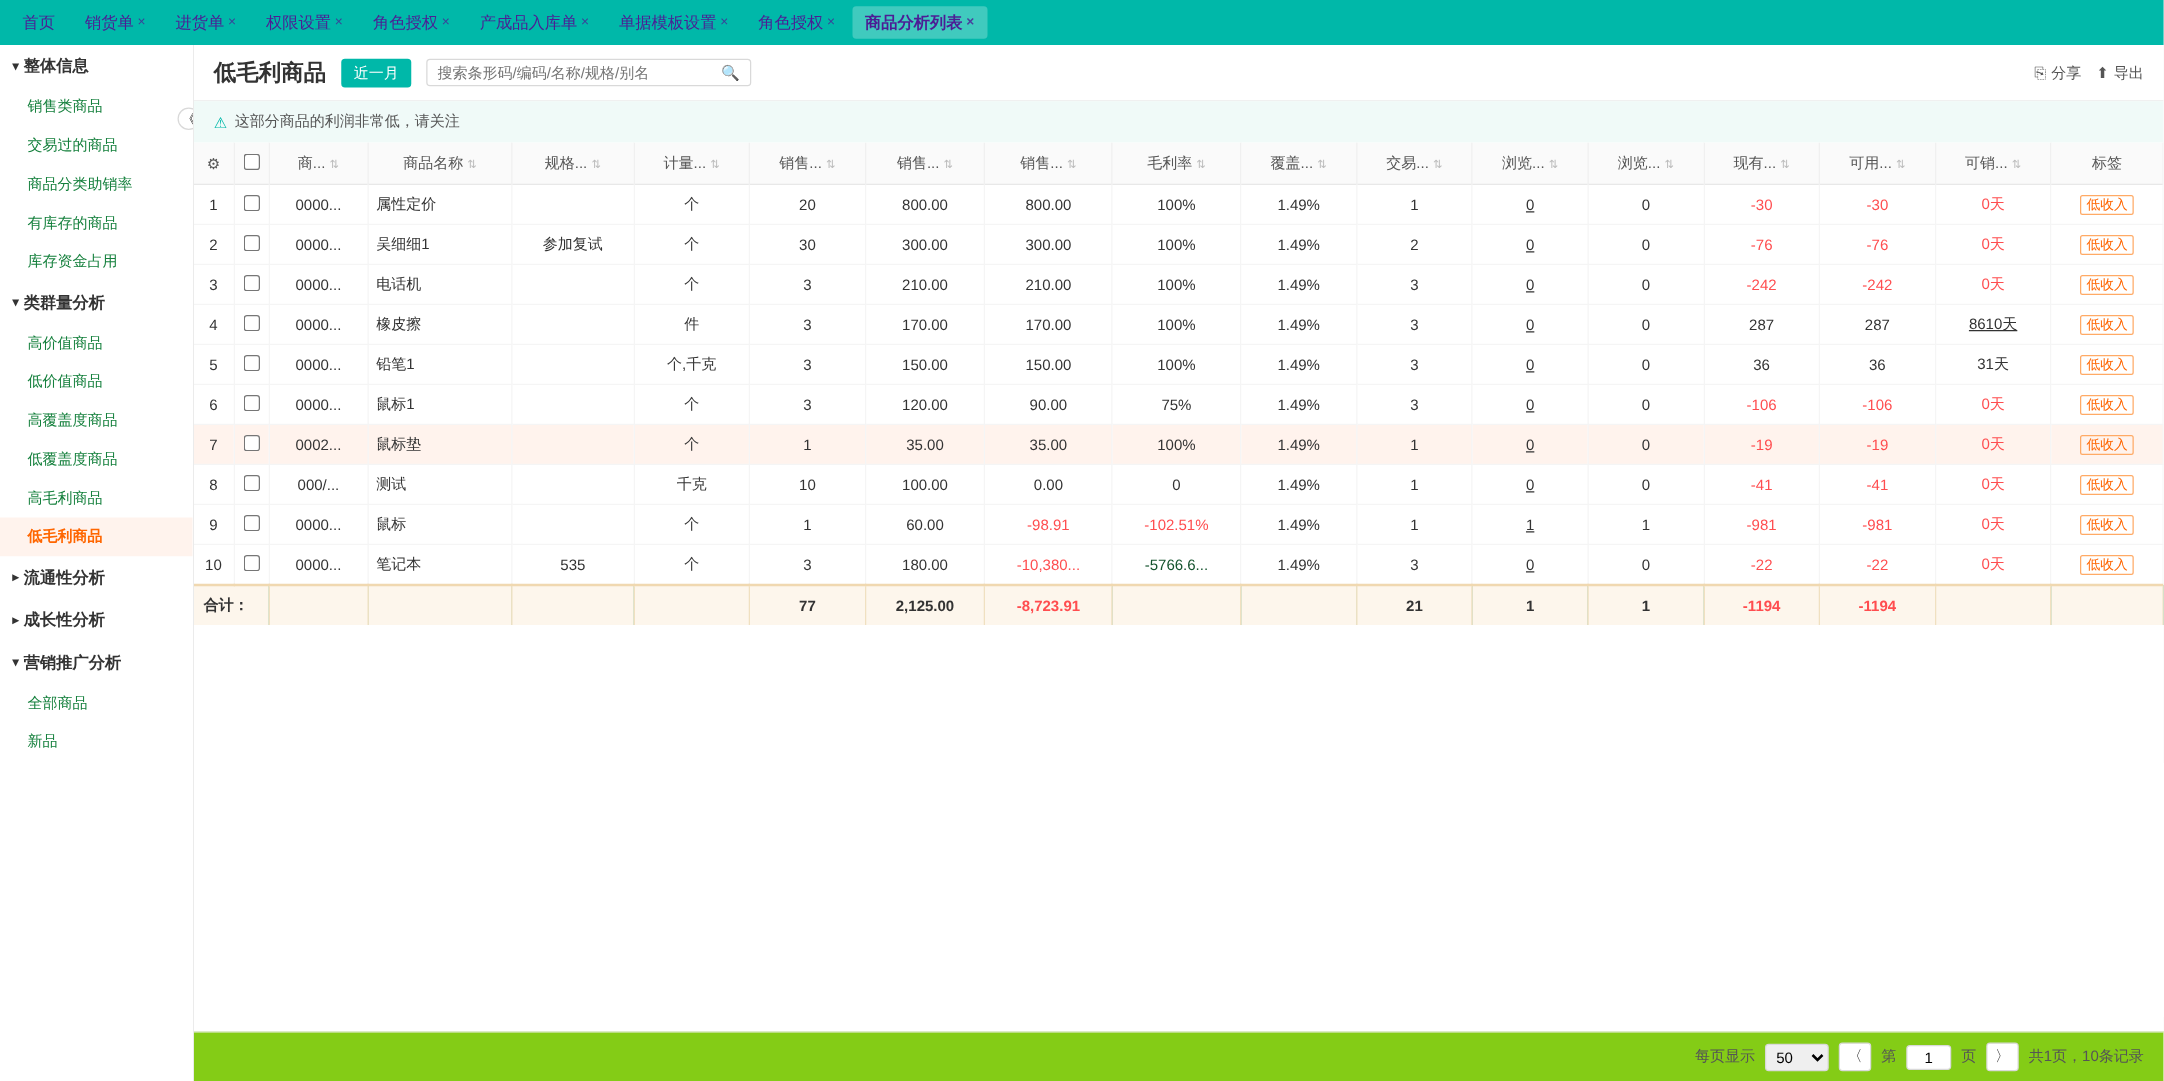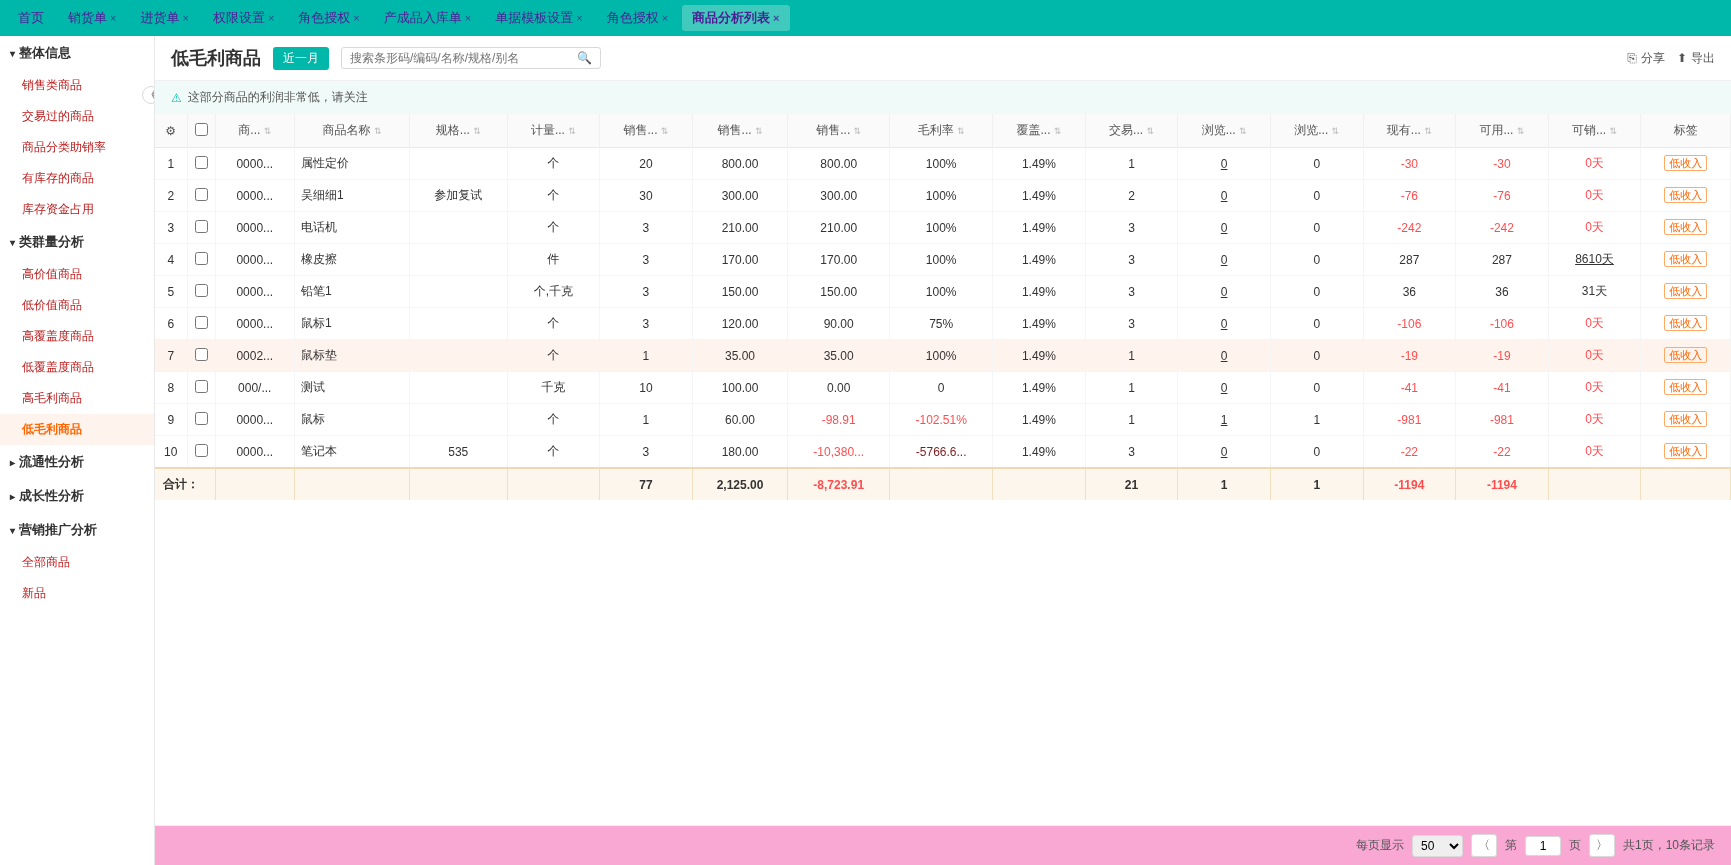--- a/index.html
+++ b/index.html
@@ -49,21 +49,21 @@
       font-size: 13px;
       font-weight: bold;
       color: #333;
       cursor: pointer;
       gap: 4px;
     }
     .sidebar-group-title .arrow { font-size: 10px; }
     .sidebar-item {
       padding: 7px 10px 7px 22px;
       font-size: 12px;
-      color: #b91c1c;
+      color: #15803d;
       cursor: pointer;
     }
     .sidebar-item.active {
       background: #fff3ed;
       color: #ff6600;
       font-weight: bold;
     }
     .collapse-btn {
       position: absolute;
       left: 142px;
@@ -190,21 +190,21 @@
     tbody tr.highlighted { background: #fff3ed; }
     .link-underline { text-decoration: underline; color: #333; }
 
     
     .pagination-bar {
       display: flex;
       align-items: center;
       justify-content: flex-end;
       padding: 8px 16px;
       border-top: 1px solid #f0f0f0;
-      background: #f9a8d4;
+      background: #84cc16;
       gap: 8px;
       font-size: 12px;
       color: #555;
     }
     .page-size-select {
       border: 1px solid #d9d9d9;
       border-radius: 3px;
       padding: 2px 4px;
       font-size: 12px;
     }
@@ -570,21 +570,21 @@
             <tr>
       <td>10</td>
       <td><input type="checkbox" style=""></td>
       <td>0000...</td>
       <td style="text-align:left;">笔记本</td>
       <td>535</td>
       <td>个</td>
       <td>3</td>
       <td>180.00</td>
       <td style="color:#ff4d4f;">-10,380...</td>
-      <td style="color:#7f1d1d;">-5766.6...</td>
+      <td style="color:#14532d;">-5766.6...</td>
       <td>1.49%</td>
       <td>3</td>
       <td><span class="link-underline" style="cursor:pointer;">0</span></td>
       <td>0</td>
       <td style="color:#ff4d4f;">-22</td>
       <td style="color:#ff4d4f;">-22</td>
       <td style="color:#ff4d4f;">0天</td>
       <td><span style="color:#ff6600; font-size:11px; border:1px solid #ffaa66; padding:1px 4px; border-radius:2px;">低收入</span></td>
     </tr>
           </tbody>

